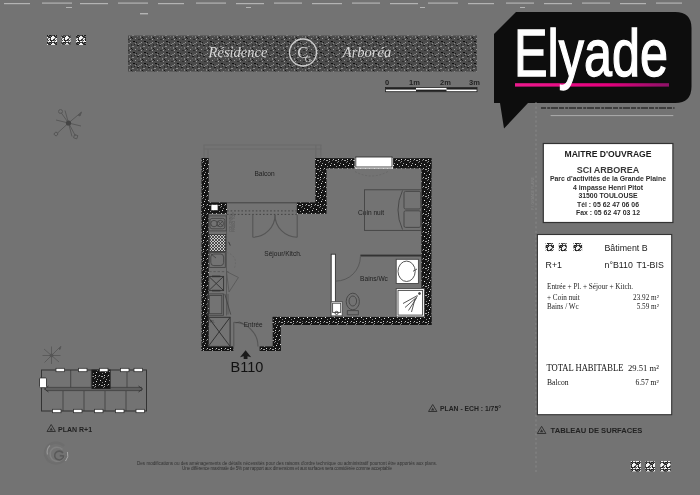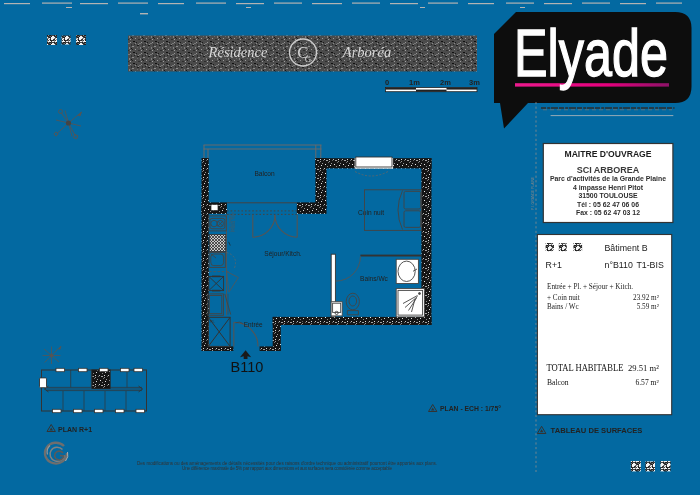--- a/index.html
+++ b/index.html
@@ -1,17 +1,17 @@
 <!DOCTYPE html>
 <html><head>
 <meta charset="utf-8">
 <style>
 html,body{margin:0;padding:0;background:#ffffff;width:700px;height:495px;overflow:hidden;}
 body{font-family:"Liberation Sans",sans-serif;}
-#page{position:absolute;left:0;top:0;width:700px;height:495px;background:#0369a1;}
+#page{position:absolute;left:0;top:0;width:700px;height:495px;background:#737373;}
 svg{position:absolute;left:0;top:0;}
 </style>
 </head>
 <body>
 <div id="page">
 <svg width="700" height="495" viewBox="0 0 700 495">
 <defs>
 <linearGradient id="pinkgrad" x1="0" y1="0" x2="1" y2="0">
   <stop offset="0" stop-color="#ec1a8d"></stop>
   <stop offset="0.6" stop-color="#e5007d"></stop>

